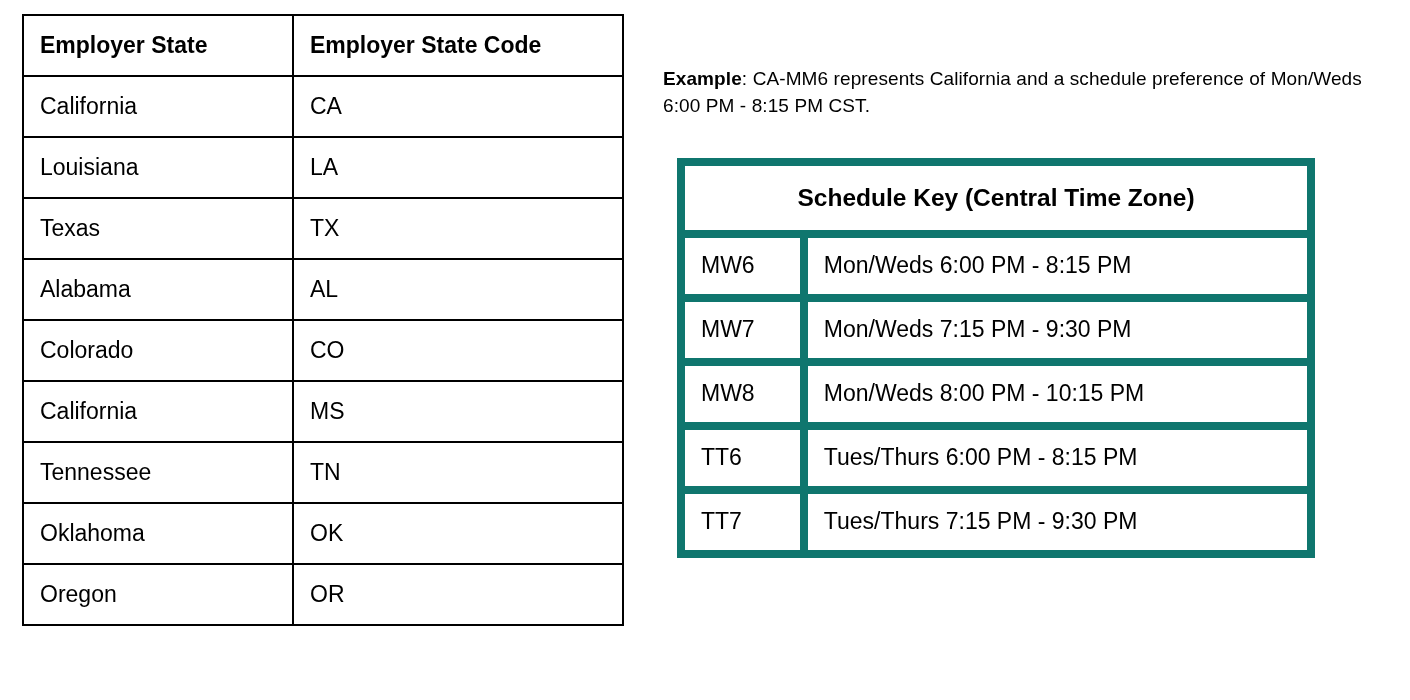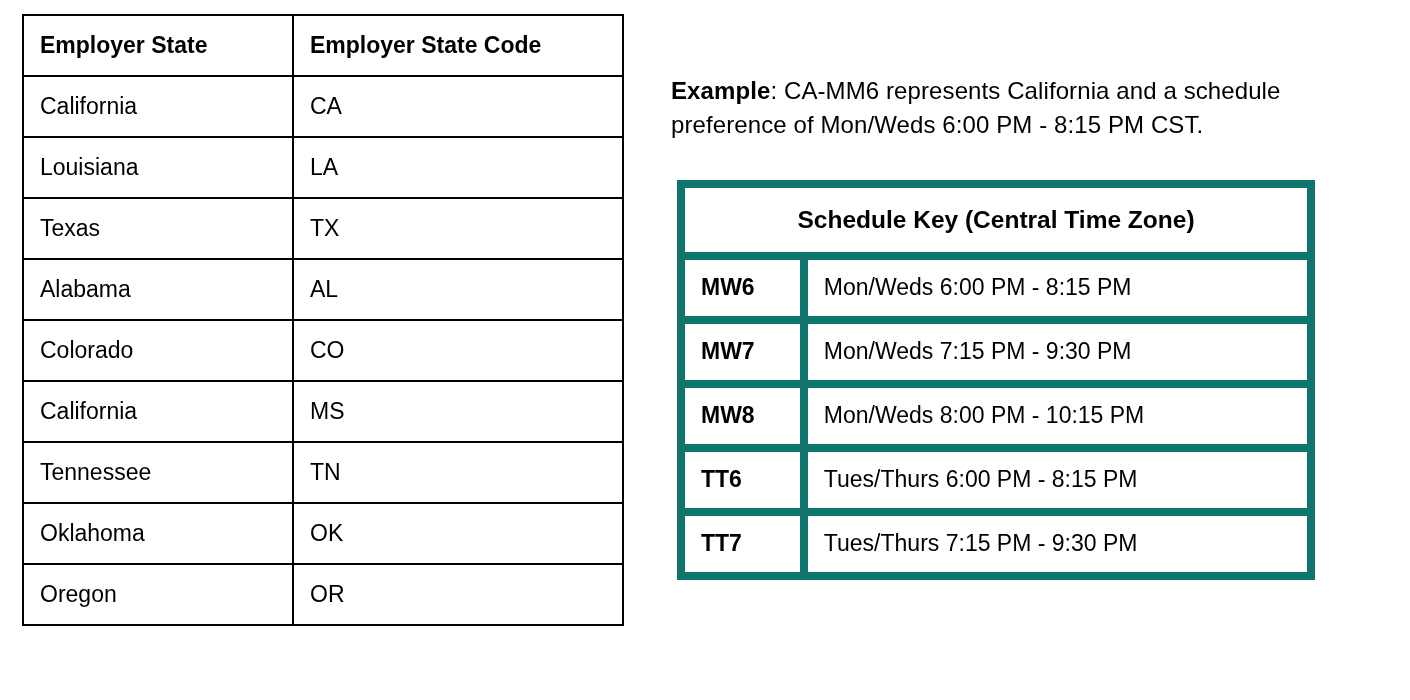--- a/index.html
+++ b/index.html
@@ -50,24 +50,24 @@
   table.state-table col.c2 { width: 55%; }
 
   
   .right-col {
     position: absolute;
     left: 655px;
     top: 58px;
     width: 720px;
   }
   .example-para {
-    font-size: 24px;
+    font-size: 19px;
     line-height: 1.42;
     width: 700px;
-    margin: 16px;
+    margin: 8px;
     letter-spacing: 0.1px;
   }
   .example-para b {
     font-weight: bold;
   }
 
   .schedule-table-wrap {
     margin-top: 38px;
     margin-left: 22px;
     width: 638px;
@@ -88,21 +88,21 @@
     vertical-align: middle;
     height: 32px;
   }
   table.schedule-table th.sched-head {
     font-weight: bold;
     font-size: 24.5px;
     text-align: center;
     padding: 16px 10px 16px 10px;
   }
   table.schedule-table td.code {
-    font-weight: bold;
+    font-weight: normal;
   }
 </style>
 </head>
 <body>
 
 <div class="page">
 
   <div class="state-table-wrap">
     <table class="state-table">
       <colgroup>

